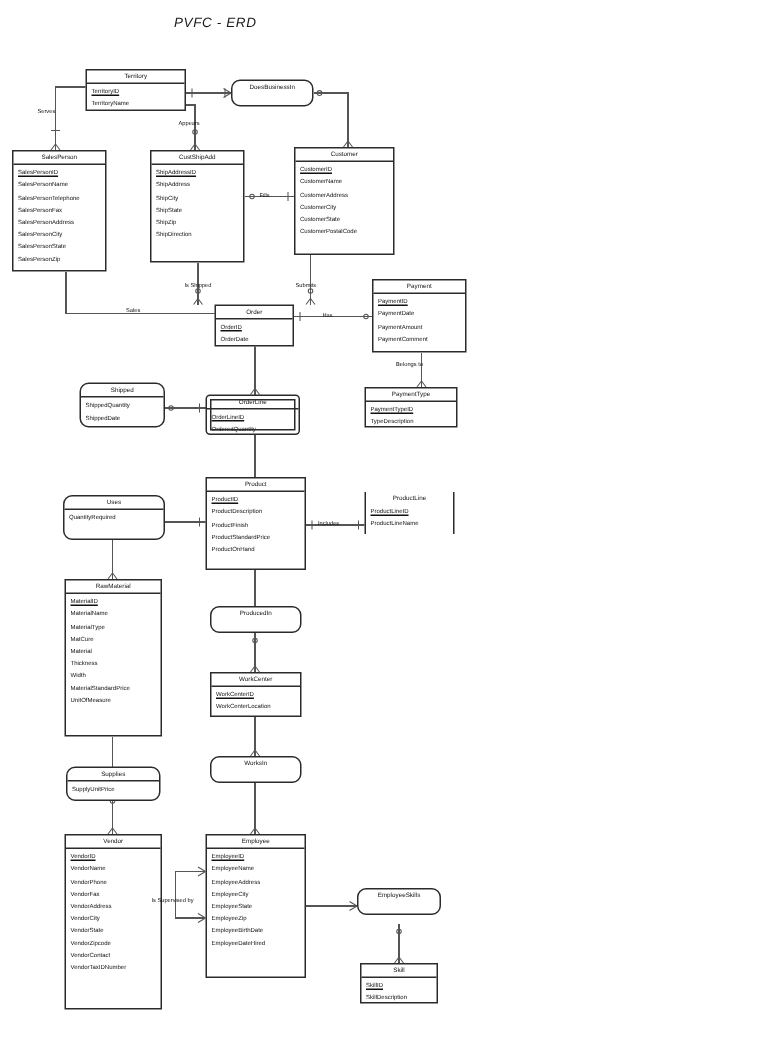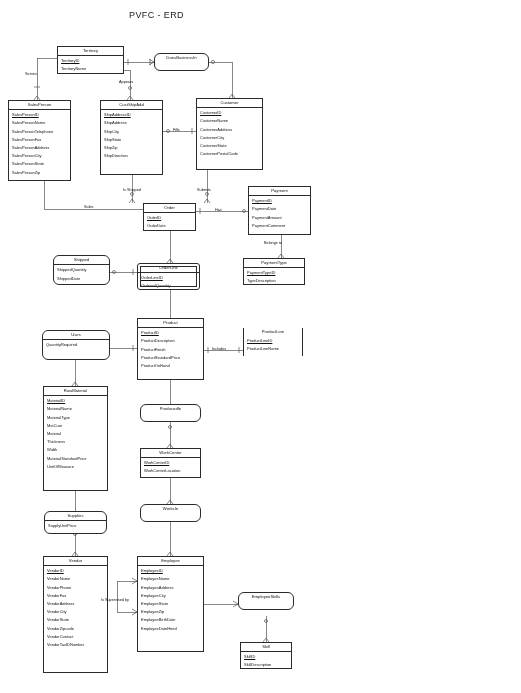--- a/index.html
+++ b/index.html
@@ -54,21 +54,21 @@
   .elabel{
     position:absolute;font-size:3.8px;color:#111;white-space:nowrap;
     line-height:1.15;z-index:6;text-align:center;
   }
 </style>
 </head>
 <body>
 
 <div id="canvas">
 
-  <div class="title" style="left:129px;top:10px;">PVFC - ERD</div>
+  <div class="title" style="left:116px;top:10px;font-style:italic;">PVFC - ERD</div>
 
   <svg id="svg-layer" viewBox="0 0 521 693" xmlns="http://www.w3.org/2000/svg">
     <g stroke="#555" stroke-width="0.7" fill="none" shape-rendering="crispEdges">
 
       <line x1="124" y1="62" x2="154" y2="62"></line>
 
       <path d="M209 62 L232 62 L232 98"></path>
 
       <path d="M57 58 L37 58 L37 100"></path>
 

